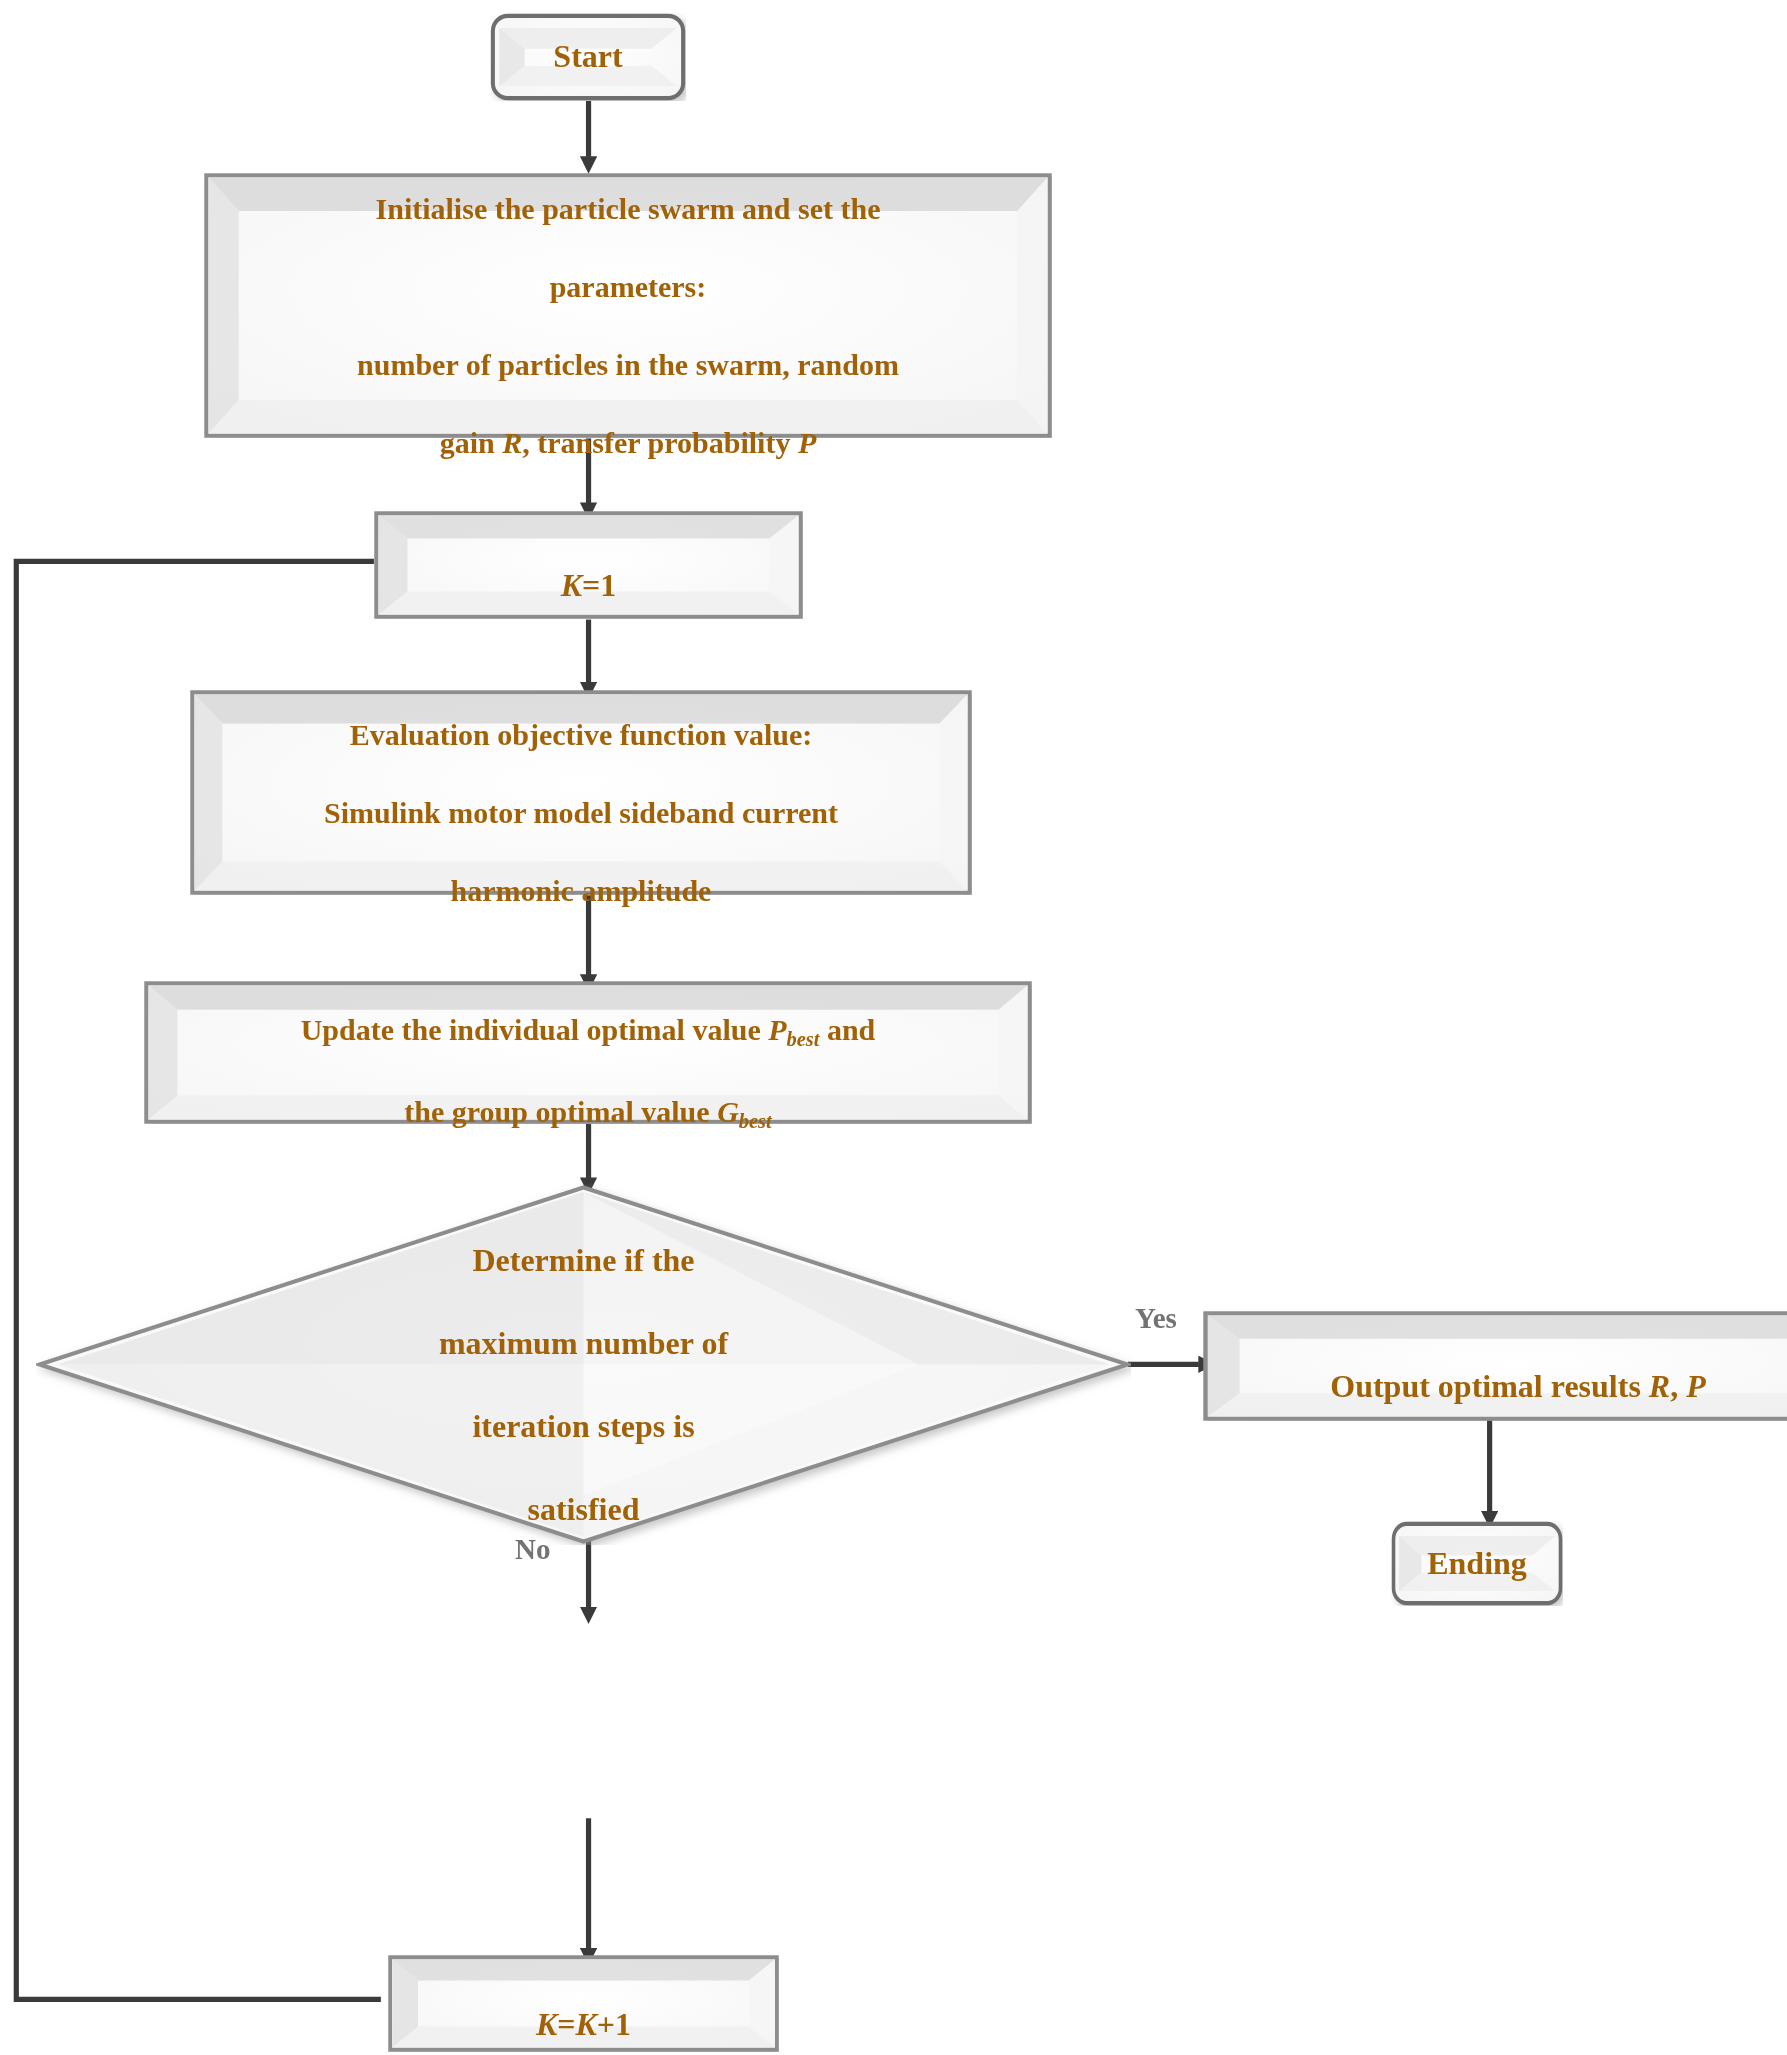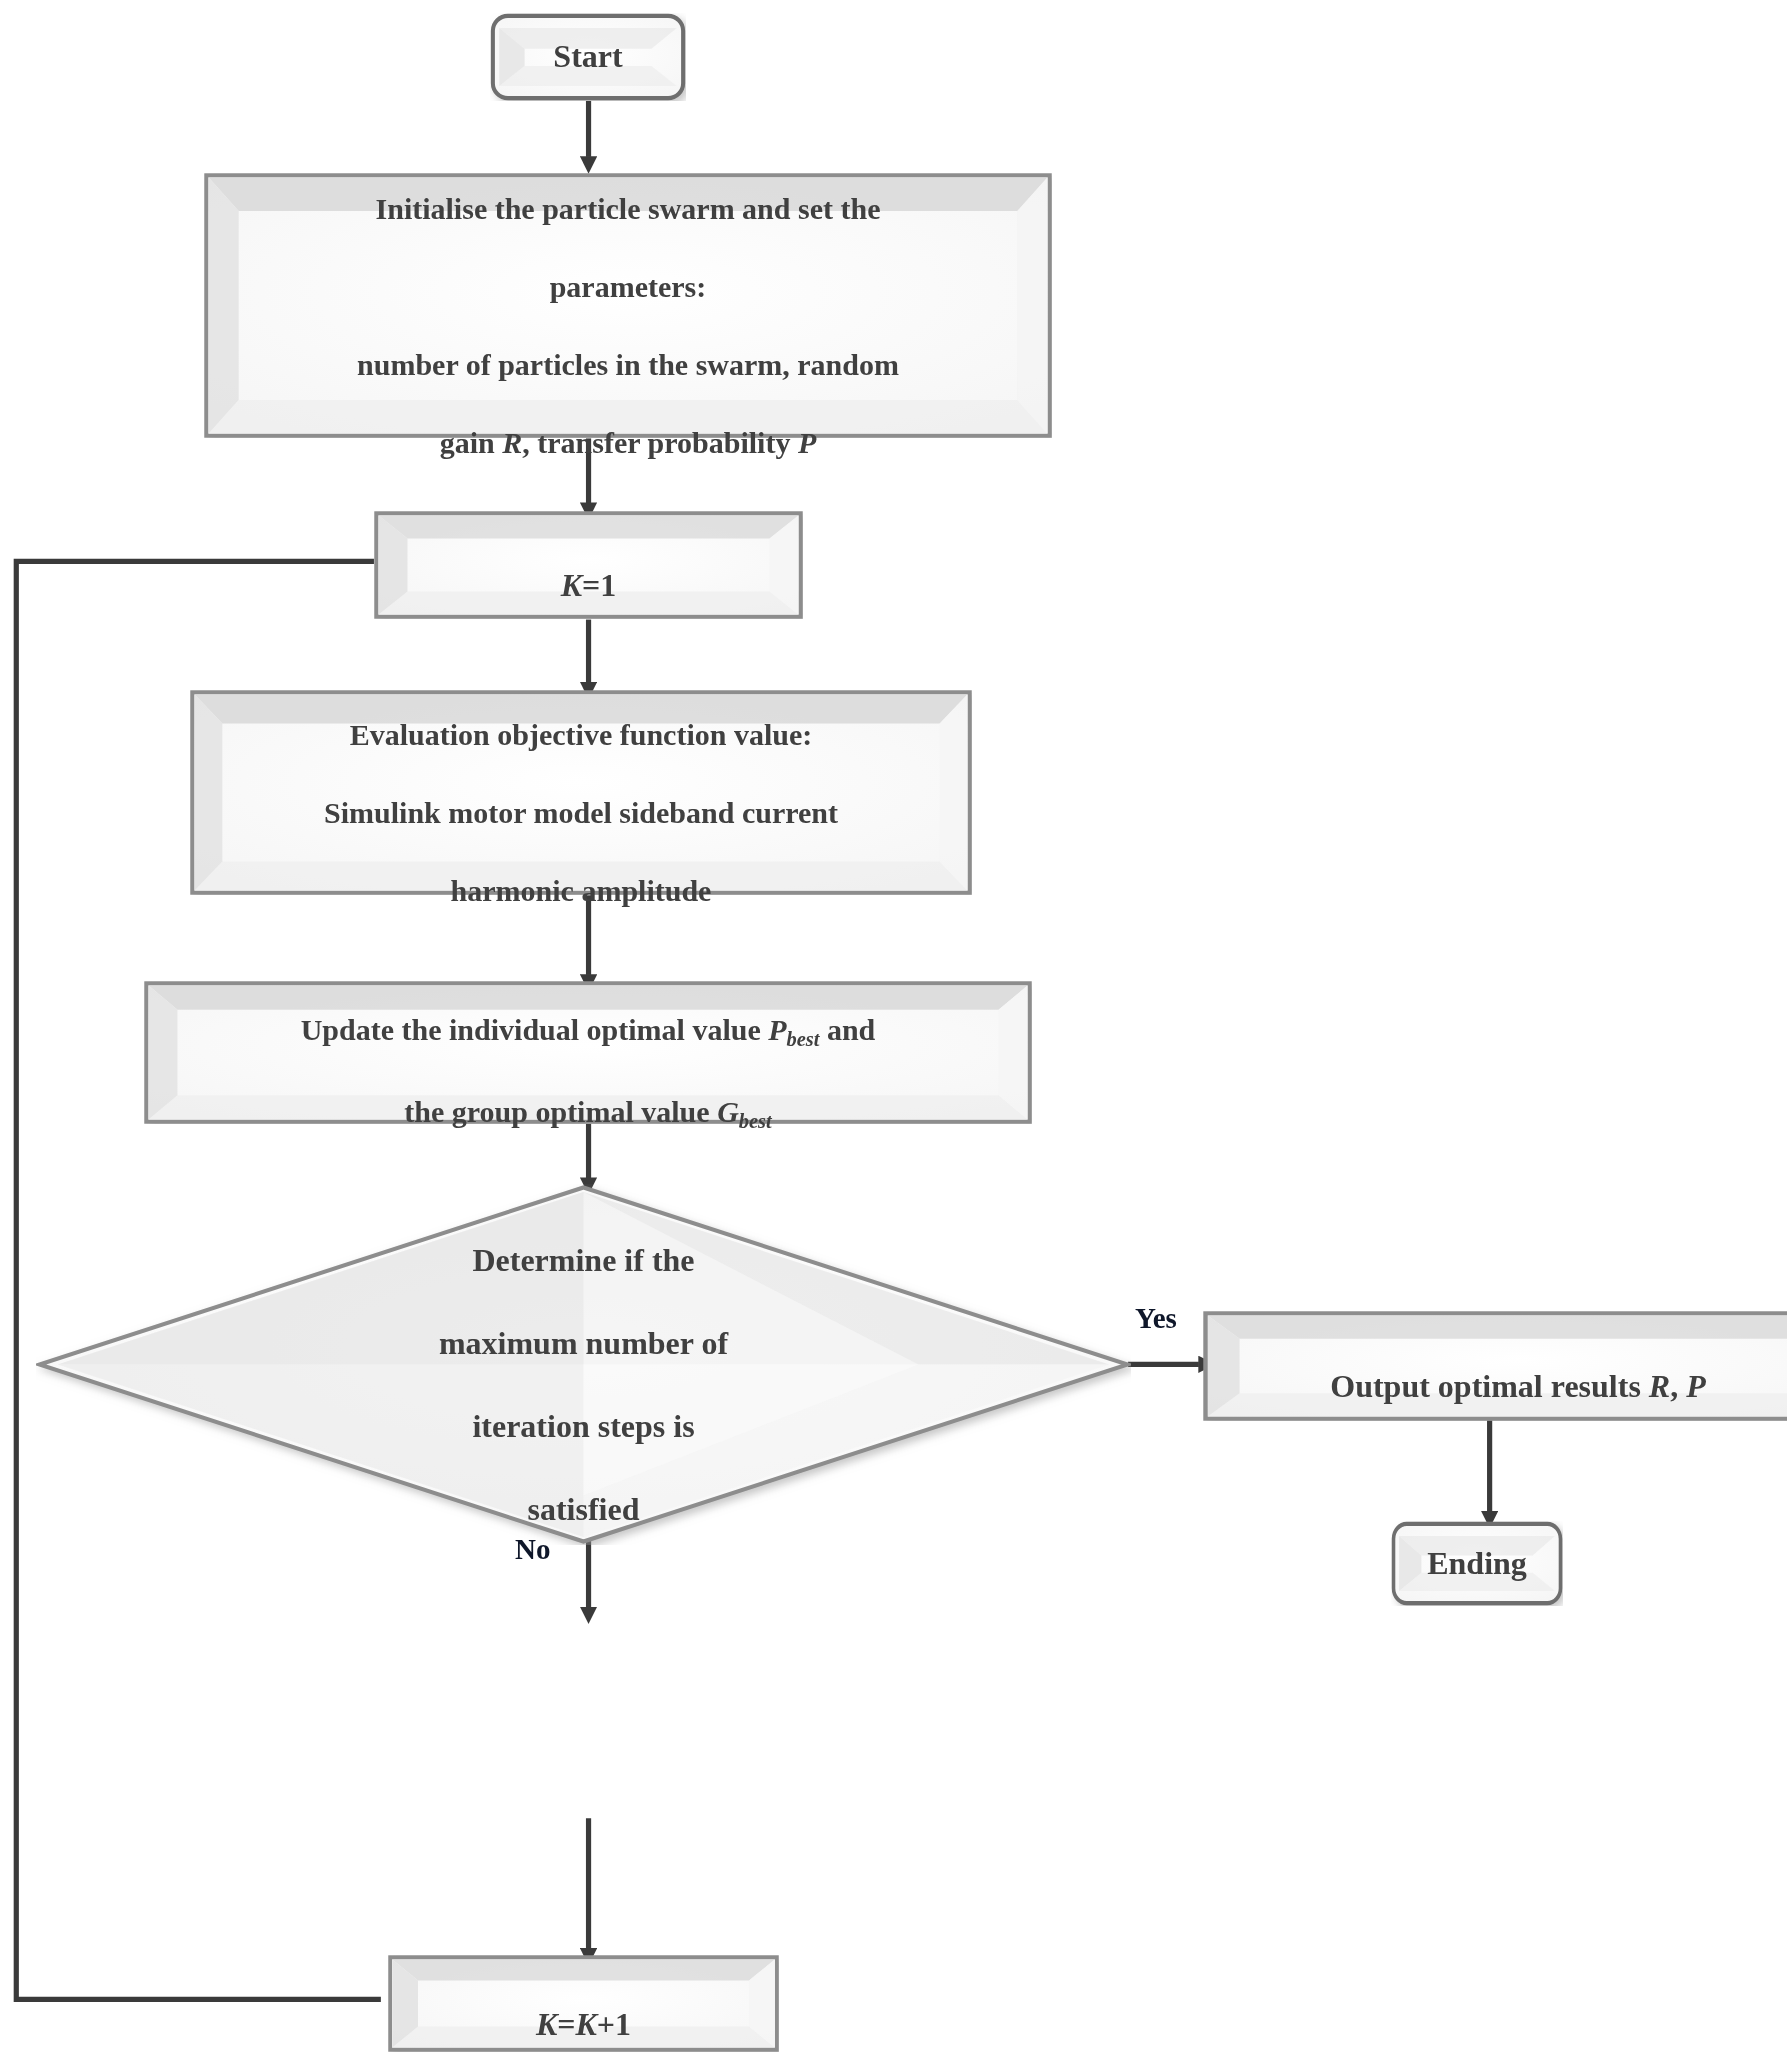--- a/index.html
+++ b/index.html
@@ -40,35 +40,35 @@
   .node .label {
     position: absolute;
     left: 0; top: 0;
     width: 100%;
     height: 100%;
     display: flex;
     align-items: center;
     justify-content: center;
     text-align: center;
     font-weight: bold;
-    color: #404040;
+    color: #a16207;
     line-height: 1.30;
     padding: 0 12.7px;
     box-sizing: border-box;
     white-space: pre-line;
   }
   .t-52 { font-size: 30px; }
   .t-56 { font-size: 32px; }
 
   
   .edge-label {
     position: absolute;
     font-weight: bold;
     font-size: 29px;
-    color: #0f172a;
+    color: #737373;
     white-space: nowrap;
   }
 
   .ital { font-style: italic; }
   .sub {
     font-style: italic;
     font-size: 0.68em;
     vertical-align: -0.28em;
   }
 </style>

